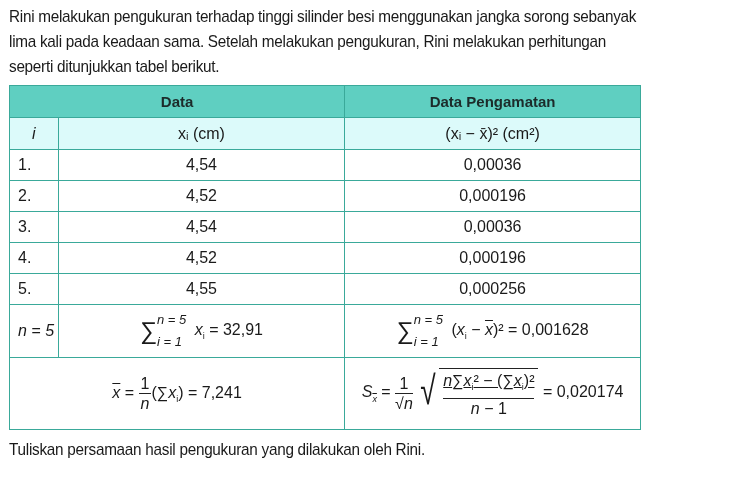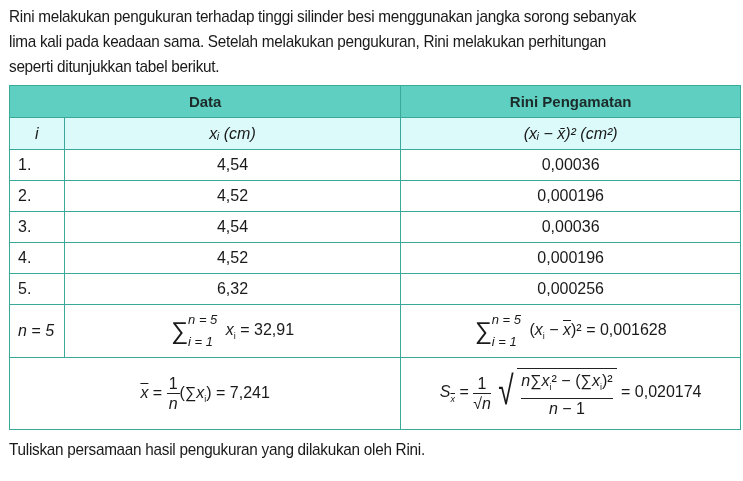--- a/index.html
+++ b/index.html
@@ -2,46 +2,46 @@
 <html><head>
 <meta charset="utf-8">
 <style>
   html, body { margin: 0; padding: 0; background: #ffffff; }
   body { width: 743px; height: 481px; position: relative; overflow: hidden;
          font-family: "Liberation Sans", sans-serif; color: #1a1a1a; }
   .intro { position: absolute; left: 9px; top: 4px; width: 710px;
            font-size: 17px; line-height: 25px; letter-spacing: -0.3px;
            transform: scaleX(0.9); transform-origin: left top; width: 790px; text-align: justify; }
   .intro span { display: block; }
-  table.data { position: absolute; left: 9px; top: 85px; width: 732px;
+  table.data { position: absolute; left: 9px; top: 85px; width: 632px;
                border-collapse: collapse; font-size: 16px; }
   table.data td, table.data th { border: 1px solid #3aa99a; padding: 0; text-align: center;
                vertical-align: middle; }
   .hdr th { background: #5fcfc1; height: 31px; font-weight: bold; font-size: 15px; color: #1c2b2a; }
-  .sub td { background: #dcfafa; height: 31px; font-style: italic; }
+  .sub td { background: #dcfafa; height: 31px; }
   .row td { height: 30px; }
   .row td.idx { text-align: left; padding-left: 8px; }
   .sub td.idx { font-style: italic; }
   .sumrow td { height: 52px; }
   .sumrow td.idx { font-style: italic; text-align: left; padding-left: 8px; }
   .meanrow td { height: 71px; }
   .math { font-family: "Liberation Sans", sans-serif; font-size: 16px; }
   .it { font-style: italic; }
   .sigma { font-size: 24px; vertical-align: middle; }
   .lim { display: inline-flex; flex-direction: column; vertical-align: middle; font-size: 13px; line-height: 14px; text-align: left; margin-right: 4px; }
   .lim span:first-child { position: relative; top: -4px; }
   .lim span:last-child { position: relative; top: 4px; }
   sub.s { font-size: 9px; }
   .ovl { text-decoration: overline; }
   .frac { display: inline-flex; flex-direction: column; vertical-align: middle; text-align: center; line-height: 19px; }
   .frac .num { border-bottom: 1px solid #222; padding: 0 2px; }
   .sqrt { display: inline-flex; vertical-align: middle; align-items: stretch; }
   .sqrt .rad { font-size: 40px; line-height: 44px; transform: scaleX(0.7); }
   .sqrt .body { border-top: 1px solid #222; display: inline-flex; flex-direction: column; text-align: center; line-height: 20px; padding: 2px 4px 0 4px; }
-  .sqrt .body .num { border-bottom: 1px solid #222; }
+  .sqrt .body .num { border-bottom: 1px solid #222; text-decoration: underline; }
   .question { position: absolute; left: 9px; top: 440px; font-size: 17px; letter-spacing: -0.3px;
               transform: scaleX(0.9); transform-origin: left top; }
 </style>
 </head>
 <body>
 
 <div class="intro">
   <span>Rini melakukan pengukuran terhadap tinggi silinder besi menggunakan jangka sorong sebanyak</span>
   <span>lima kali pada keadaan sama. Setelah melakukan pengukuran, Rini melakukan perhitungan</span>
   <span>seperti ditunjukkan tabel berikut.</span>
@@ -49,21 +49,21 @@
 
 <table class="data">
   <colgroup>
       <col style="width:53px">
       <col style="width:326px">
       <col style="width:329px">
     </colgroup>
   <tbody>
       <tr class="hdr">
     <th colspan="2">Data</th>
-    <th>Rini Pengamatan</th>
+    <th>Data Pengamatan</th>
   </tr>
   <tr class="sub">
     <td class="idx">i</td>
     <td>xᵢ (cm)</td>
     <td>(xᵢ − x̄)² (cm²)</td>
   </tr>
   <tr class="row">
     <td class="idx">1.</td>
     <td>4,54</td>
     <td>0,00036</td>
@@ -78,21 +78,21 @@
     <td>4,54</td>
     <td>0,00036</td>
   </tr>
   <tr class="row">
     <td class="idx">4.</td>
     <td>4,52</td>
     <td>0,000196</td>
   </tr>
   <tr class="row">
     <td class="idx">5.</td>
-    <td>6,32</td>
+    <td>4,55</td>
     <td>0,000256</td>
   </tr>
   <tr class="sumrow">
     <td class="idx">n = 5</td>
     <td class="math">
       <span class="sigma">∑</span><span class="lim">
             <span class="it">n = 5</span>
             <span class="it">i = 1</span>
           </span>
       <span class="it">x</span><sub class="s">i</sub> = <span>32,91</span>

